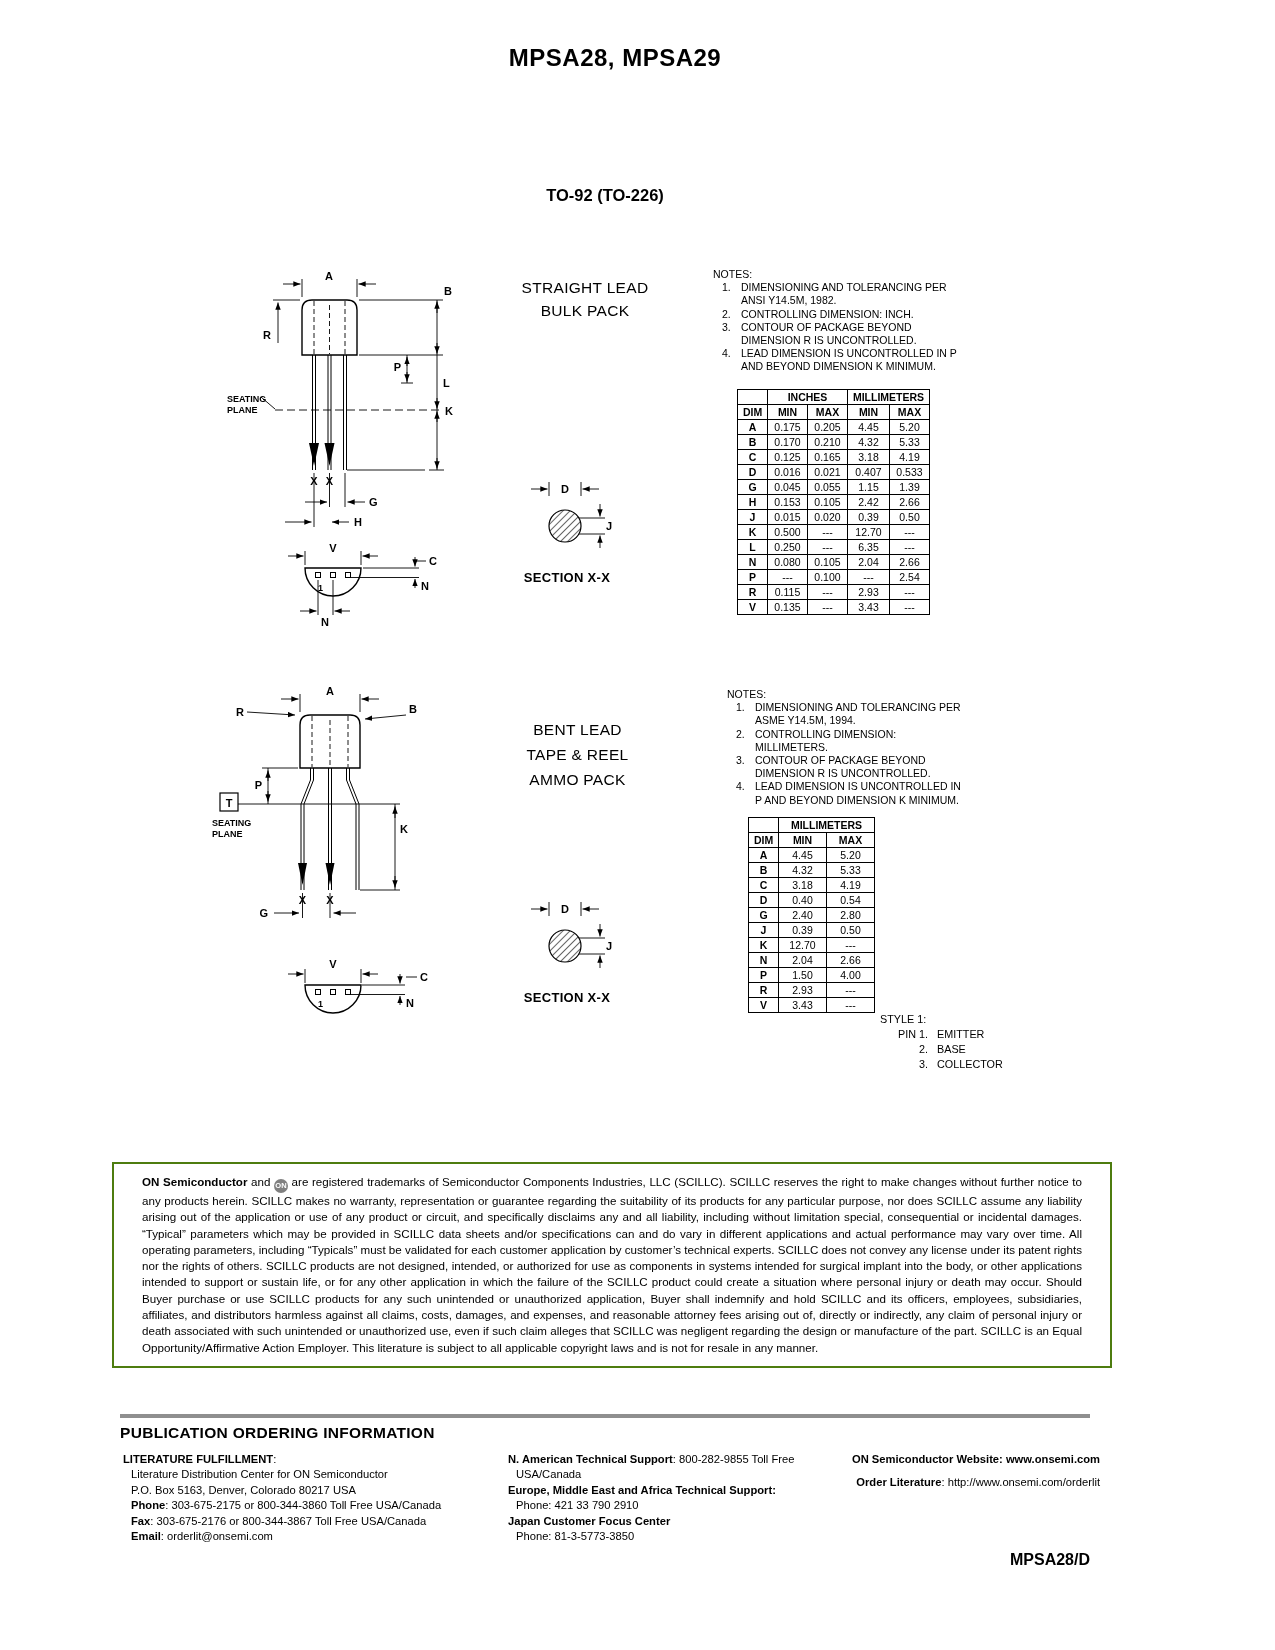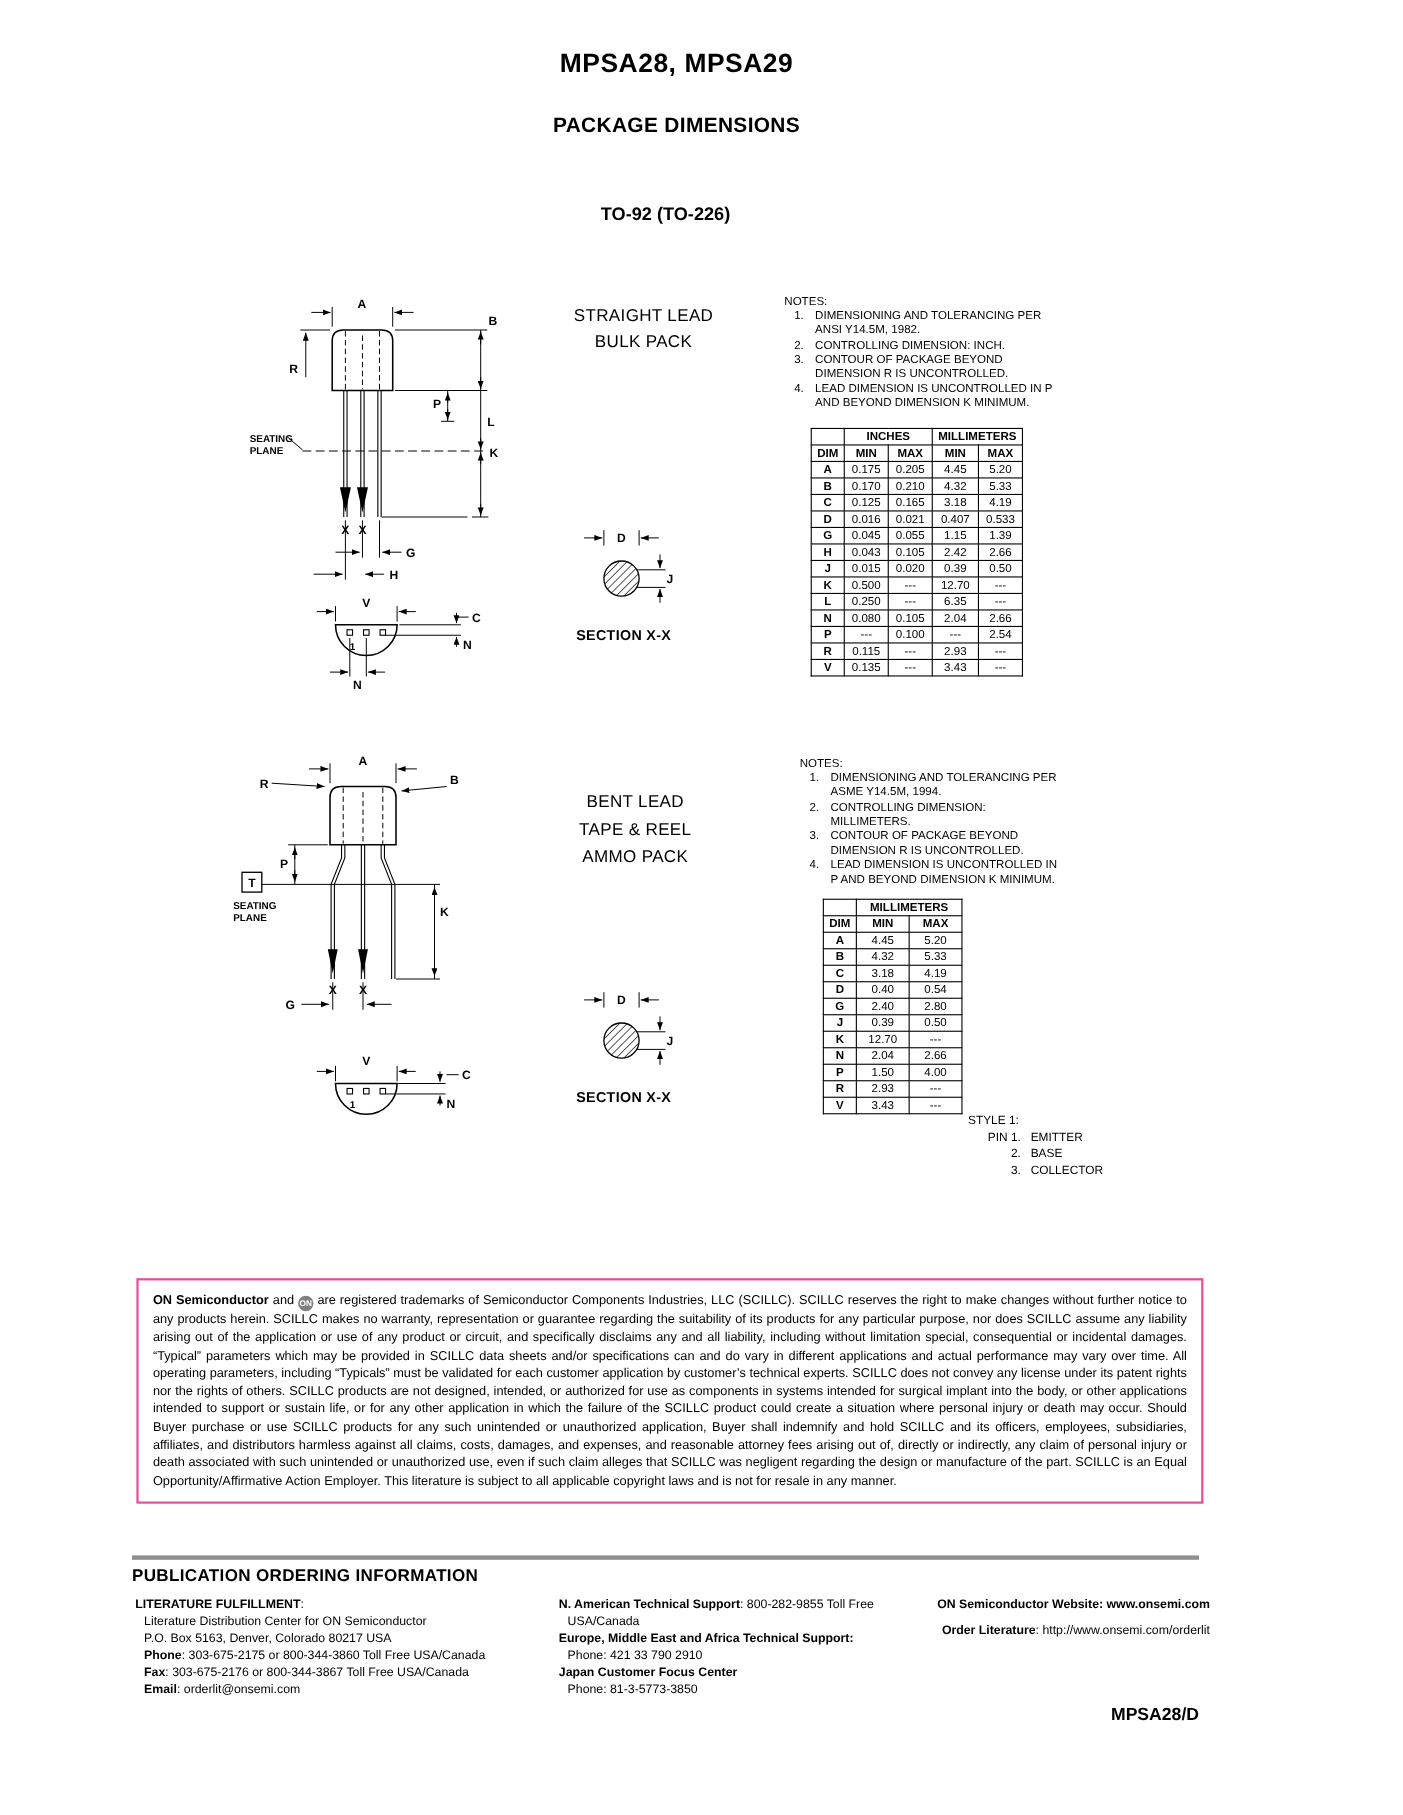--- a/index.html
+++ b/index.html
@@ -20,21 +20,21 @@
   .note{position:relative;padding-left:28px;}
   .note-num{position:absolute;left:9px;}
   .dimtab{position:absolute;border-collapse:collapse;font-size:10.5px;table-layout:fixed;}
   .dimtab td,.dimtab th{border:1px solid #000;text-align:center;padding:0 2px;height:14px;line-height:13px;overflow:hidden;}
   .dimtab th{font-weight:bold;}
   #t1{left:737px;top:389px;}
   #t2{left:748px;top:817px;}
   .style-block{left:880px;top:1012px;font-size:10.8px;line-height:15px;}
   .style-row{display:flex;}
   .sn{width:48px;text-align:right;margin-right:9px;}
-  .legal{left:124px;top:1162px;width:940px;border:2px solid #ec4899;padding:10px 13px;
+  .legal{left:112px;top:1162px;width:940px;border:2px solid #4d7c0f;padding:10px 28px;
          font-size:11.6px;line-height:16.3px;text-align:justify;}
   .on-logo{display:inline-block;width:14px;height:14px;border-radius:50%;background:#808080;color:#fff;
            font-size:7.5px;font-weight:bold;text-align:center;line-height:14px;vertical-align:-2px;}
   .rule{left:120px;top:1414px;width:970px;height:4px;background:#8f8f8f;}
   .pub-h{left:120px;top:1424px;font-size:15.5px;font-weight:bold;letter-spacing:.3px;}
   .fcol{font-size:11.2px;line-height:15.4px;}
   #fc1{left:123px;top:1452px;width:372px;}
   #fc2{left:508px;top:1452px;width:310px;}
   #fc3{left:822px;top:1452px;width:278px;text-align:right;}
   .ind{padding-left:8px;}
@@ -43,21 +43,20 @@
   svg text{font-weight:bold;font-size:11px;fill:#000;stroke:none;}
   svg text.small{font-size:9px;}
   svg text.sec{font-size:13px;letter-spacing:.3px;}
 </style>
 </head>
 <body>
 
 <div class="page">
 
   <div class="abs hdr-title">MPSA28, MPSA29</div>
-  <div class="abs hdr-sub">PACKAGE DIMENSIONS</div>
   <div class="abs pkg">
     <div class="pkg-name">TO-92 (TO-226)</div>
   </div>
 
   <div id="pl1" class="abs pack-lab">
     <div>STRAIGHT LEAD</div>
     <div>BULK PACK</div>
   </div>
 
   <svg class="abs" style="left:225px;top:265px" width="250" height="380" viewBox="0 0 250 380">
@@ -250,21 +249,21 @@
         </tr>
     <tr>
           <td class="b">G</td>
           <td>0.045</td>
           <td>0.055</td>
           <td>1.15</td>
           <td>1.39</td>
         </tr>
     <tr>
           <td class="b">H</td>
-          <td>0.043</td>
+          <td>0.153</td>
           <td>0.105</td>
           <td>2.42</td>
           <td>2.66</td>
         </tr>
     <tr>
           <td class="b">J</td>
           <td>0.015</td>
           <td>0.020</td>
           <td>0.39</td>
           <td>0.50</td>

